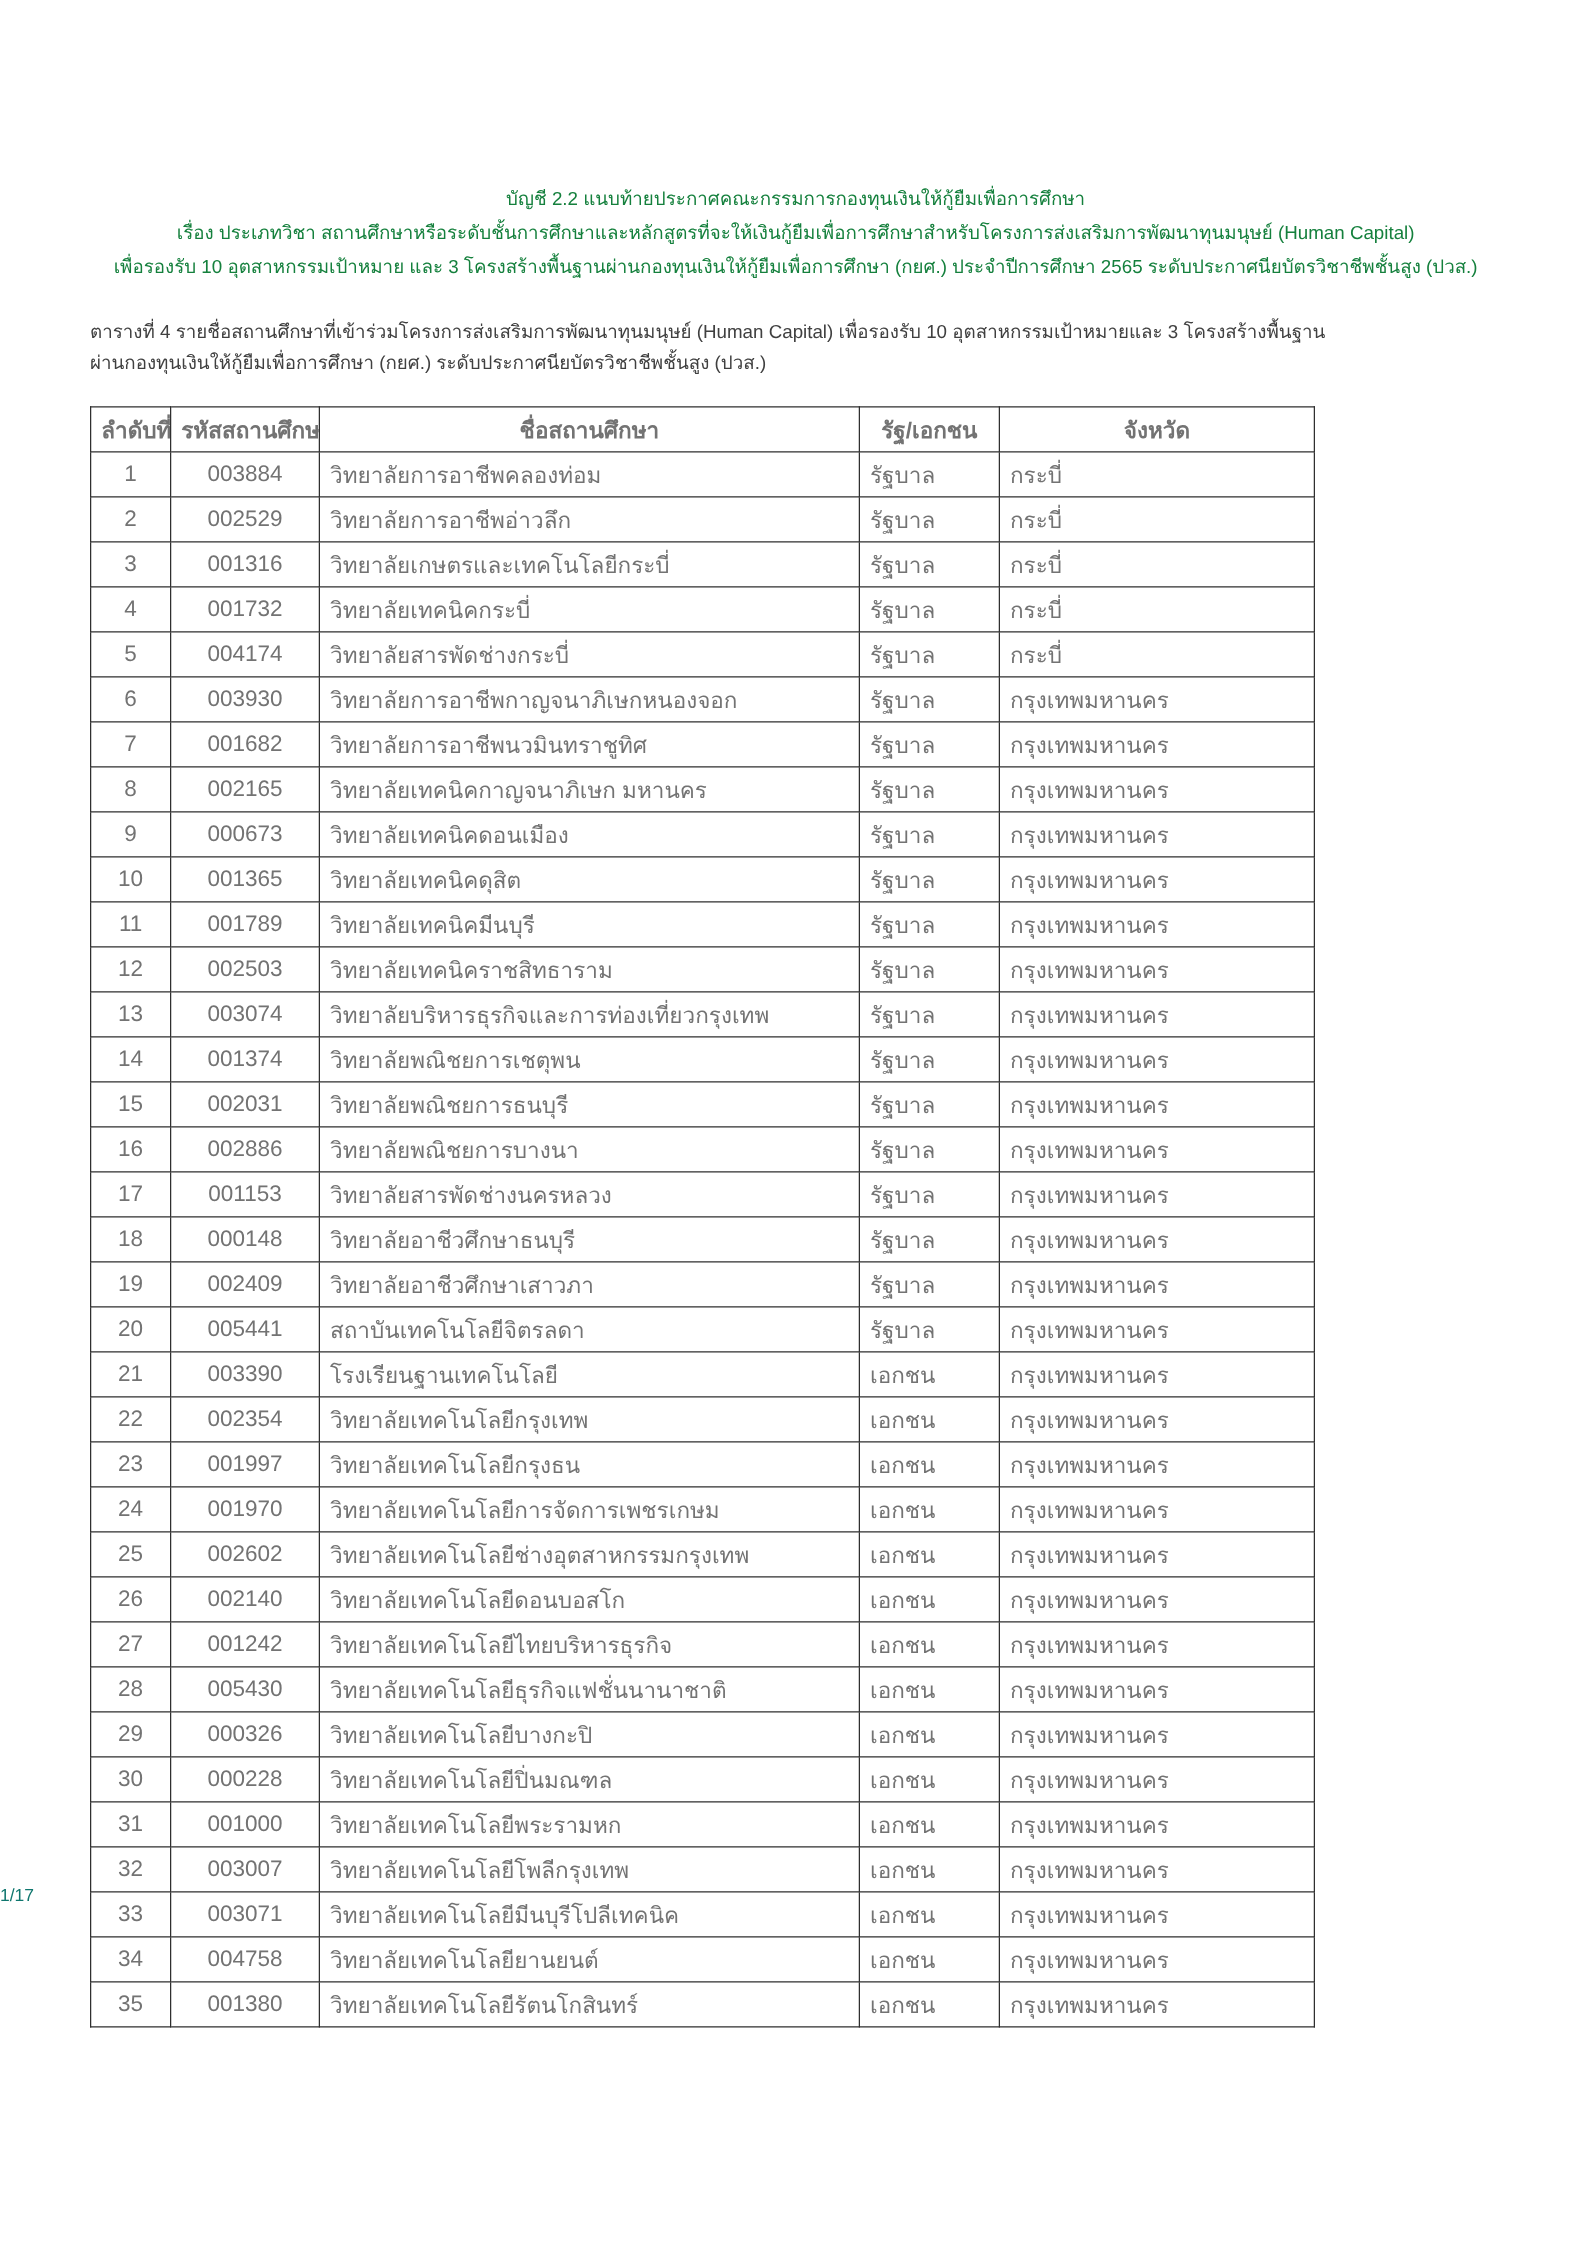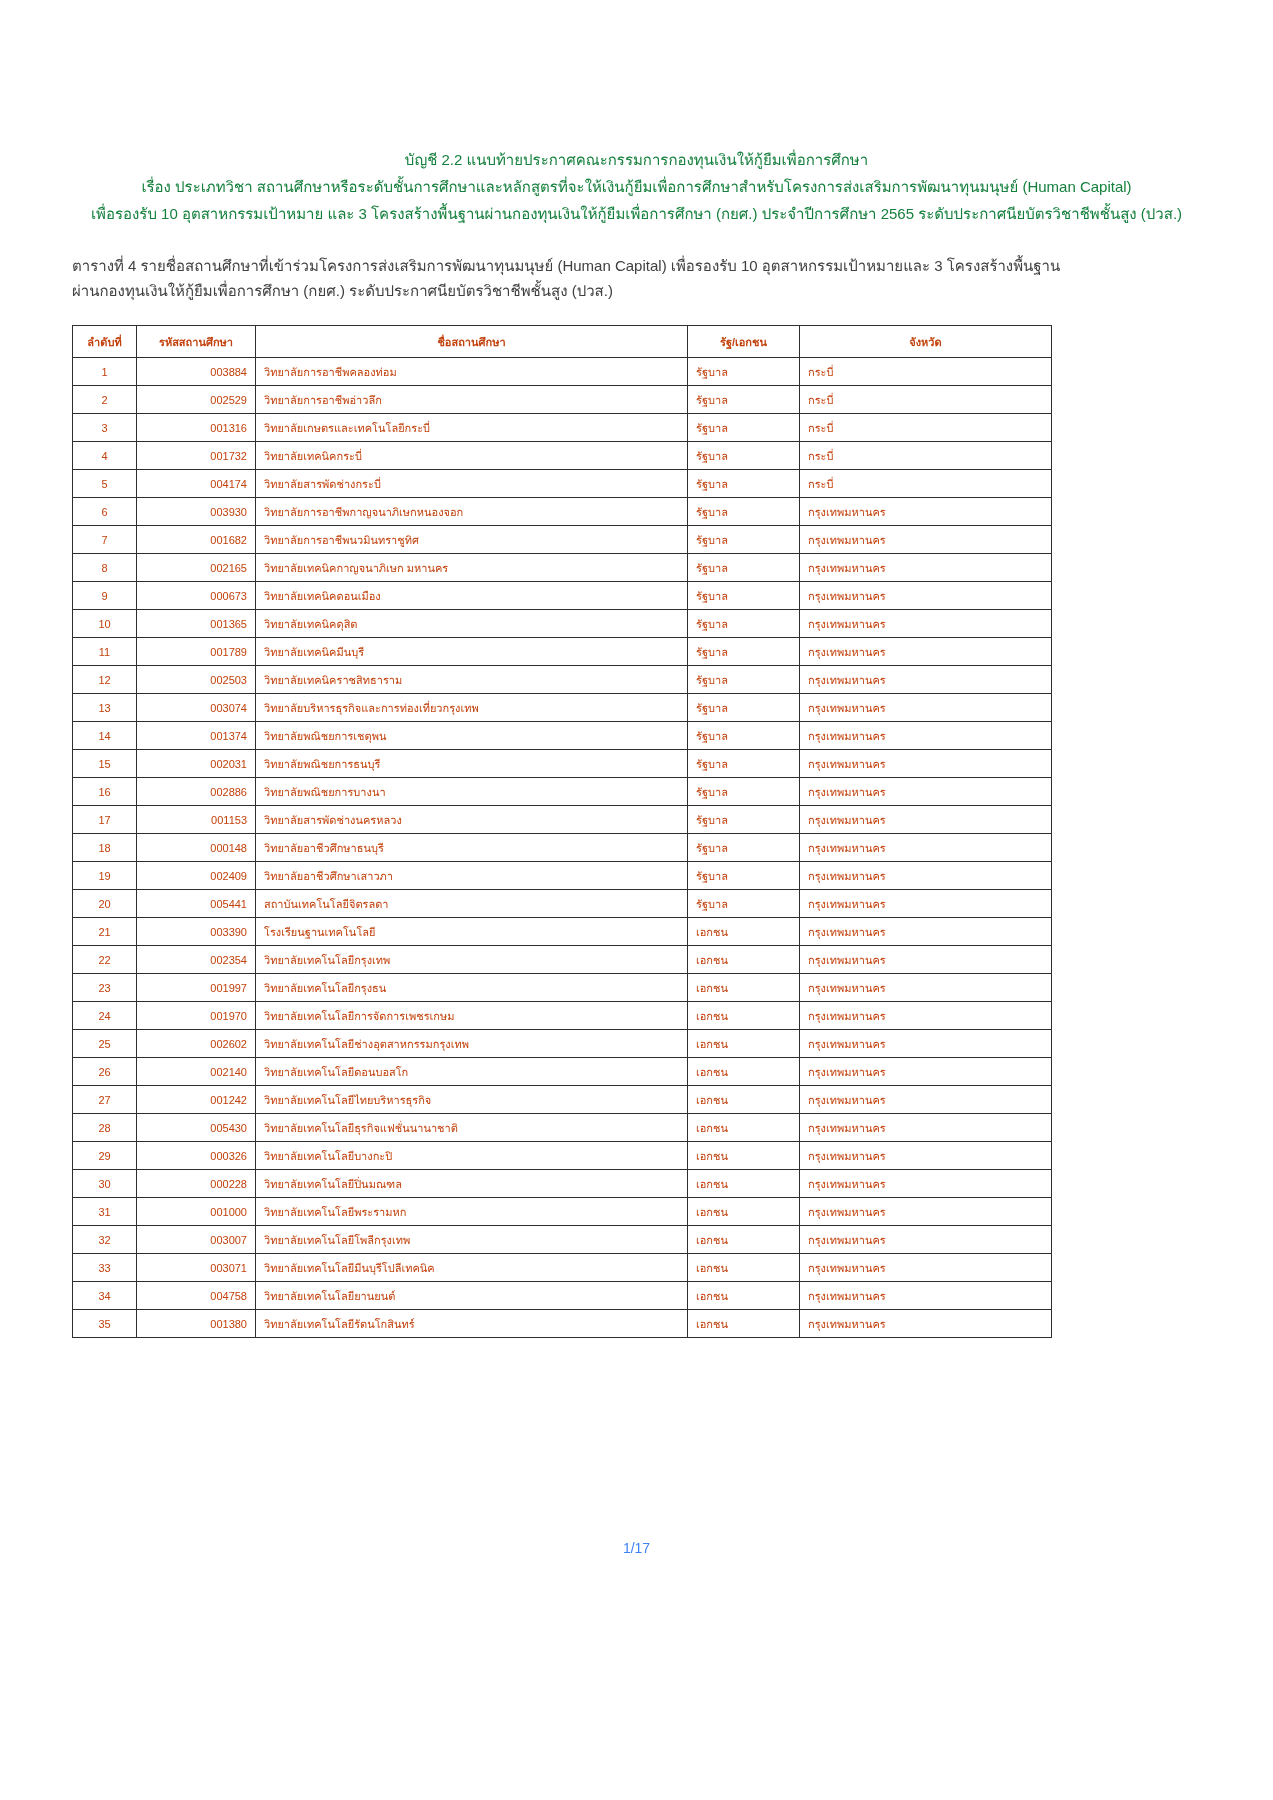--- a/index.html
+++ b/index.html
@@ -39,22 +39,22 @@
     line-height: 25px;
     color: #404040;
   }
   table.inst-table {
     position: absolute;
     top: 325px;
     left: 72px;
     width: 979px;
     border-collapse: collapse;
     table-layout: fixed;
-    font-size: 11px;
-    color: #c2410c;
+    font-size: 18px;
+    color: #737373;
   }
   table.inst-table th,
   table.inst-table td {
     border: 1px solid #2f2f2f;
     padding: 3px 8px;
     height: 21px;
     overflow: hidden;
     white-space: nowrap;
     vertical-align: middle;
   }
@@ -62,33 +62,32 @@
     font-weight: bold;
     text-align: center;
     height: 25px;
   }
   col.col-no      { width: 64px; }
   col.col-code    { width: 119px; }
   col.col-name    { width: 432px; }
   col.col-sector  { width: 112px; }
   col.col-prov    { width: 252px; }
   td.c0 { text-align: center; }
-  td.c1 { text-align: right; }
+  td.c1 { text-align: center; }
   td.c2 { text-align: left; }
   td.c3 { text-align: left; }
   td.c4 { text-align: left; }
   .doc-footer {
     position: absolute;
     top: 1508px;
     left: 0;
     width: 100%;
-    text-align: center;
+    text-align: left;
     font-size: 14px;
-    color: #3b82f6;
-    margin-top: 32px;
+    color: #0f766e;
   }
 </style>
 </head>
 <body>
 
 <div class="page">
 
   <div class="doc-header">
     <div>บัญชี 2.2 แนบท้ายประกาศคณะกรรมการกองทุนเงินให้กู้ยืมเพื่อการศึกษา</div>
     <div>เรื่อง ประเภทวิชา สถานศึกษาหรือระดับชั้นการศึกษาและหลักสูตรที่จะให้เงินกู้ยืมเพื่อการศึกษาสำหรับโครงการส่งเสริมการพัฒนาทุนมนุษย์ (Human Capital)</div>

